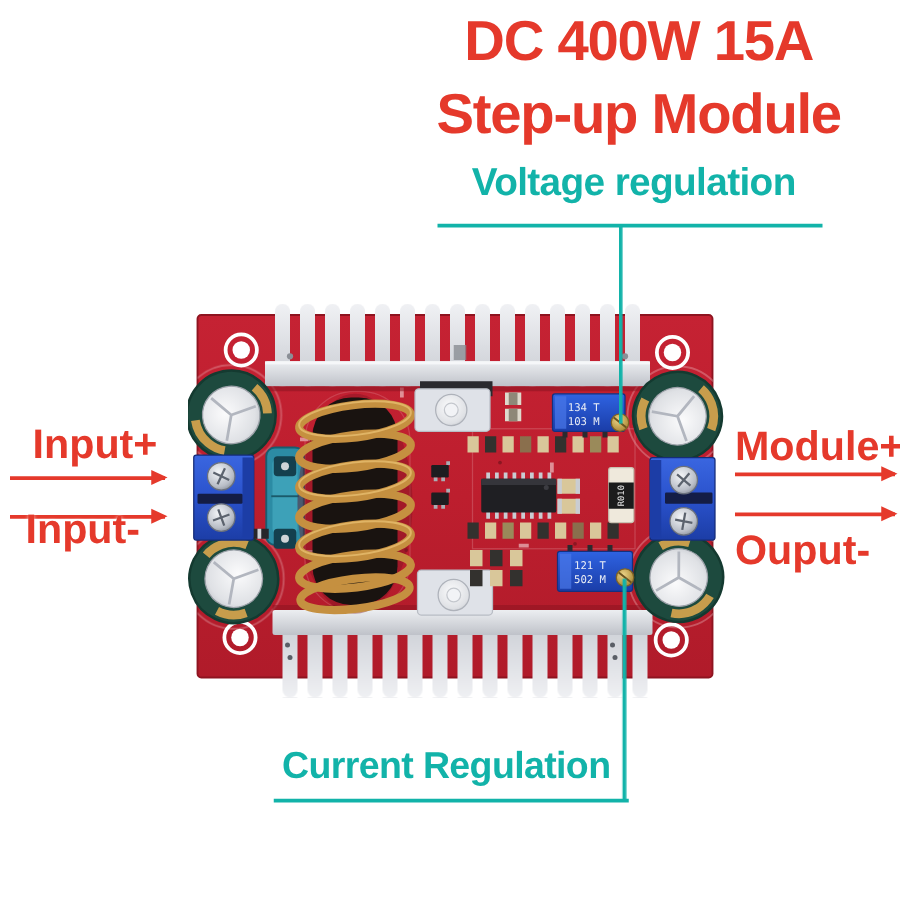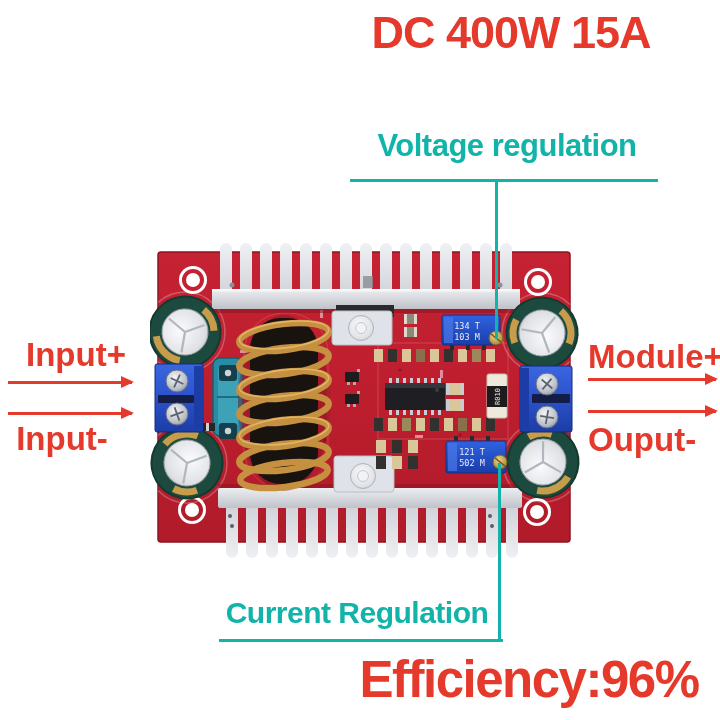--- a/index.html
+++ b/index.html
@@ -28,20 +28,21 @@
     border-left:13px solid var(--red);border-top:6px solid transparent;border-bottom:6px solid transparent;
   }
 </style>
 </head>
 <body>
 
 <div class="stage">
 
   <div class="abs title">
     <div class="red-label">DC 400W 15A</div>
+    <div class="red-label">Step-up Module</div>
   </div>
 
   <div class="abs voltage-label teal-label">Voltage regulation</div>
   <div class="abs teal-hline" style="left:350px;top:179px;width:308px;"></div>
 
   <svg class="abs" style="left:150px;top:235px;" width="430" height="330" viewBox="0 0 430 330" xmlns="http://www.w3.org/2000/svg" xmlns:xlink="http://www.w3.org/1999/xlink">
     <defs>
       <linearGradient id="gBoard" x1="0" y1="0" x2="0" y2="1">
         <stop offset="0" stop-color="#c52233"></stop>
           <stop offset="0.5" stop-color="#bd1e2e"></stop>
@@ -336,25 +337,24 @@
       <line x1="345" y1="223" x2="355" y2="231" stroke="#6b5420" stroke-width="1.6"></line>
     </g>
   </svg>
 
   <div class="abs teal-vline" style="left:495px;top:181px;height:158px;"></div>
   <div class="abs teal-vline" style="left:498px;top:463px;height:177px;"></div>
 
   <div class="abs io-label red-label" style="left:20px;top:336px;width:112px;">Input+</div>
   <div class="abs arrow" style="left:8px;top:381px;width:124px;"></div>
   <div class="abs arrow" style="left:8px;top:412px;width:124px;"></div>
-  <div class="abs io-label red-label" style="left:12px;top:420px;width:100px;">Input-</div>
+  <div class="abs io-label red-label" style="left:12px;top:404px;width:100px;text-align:right;">Input-</div>
 
   <div class="abs io-label red-label" style="left:588px;top:338px;width:128px;">Module+</div>
   <div class="abs arrow" style="left:588px;top:378px;width:128px;"></div>
   <div class="abs arrow" style="left:588px;top:410px;width:128px;"></div>
   <div class="abs io-label red-label" style="left:588px;top:421px;width:104px;">Ouput-</div>
 
   <div class="abs current-label teal-label">Current Regulation</div>
   <div class="abs teal-hline" style="left:219px;top:639px;width:284px;"></div>
 
-  <div class="abs efficiency red-label">Efficiency:96%</div>
 
 </div>
 
 </body></html>

